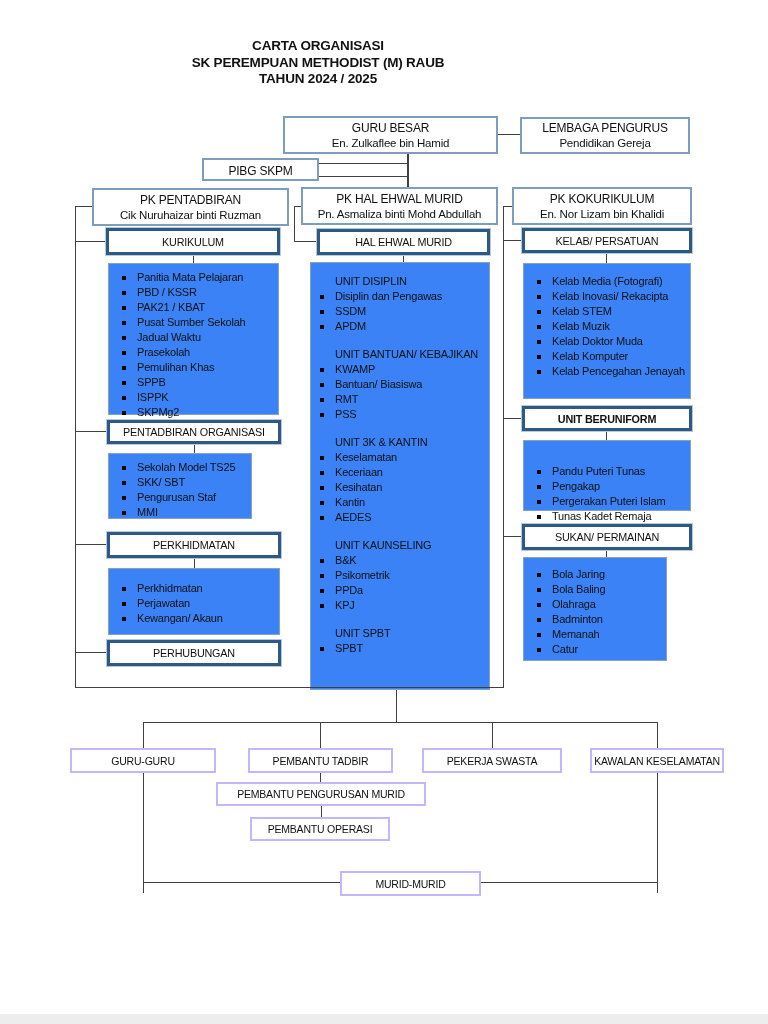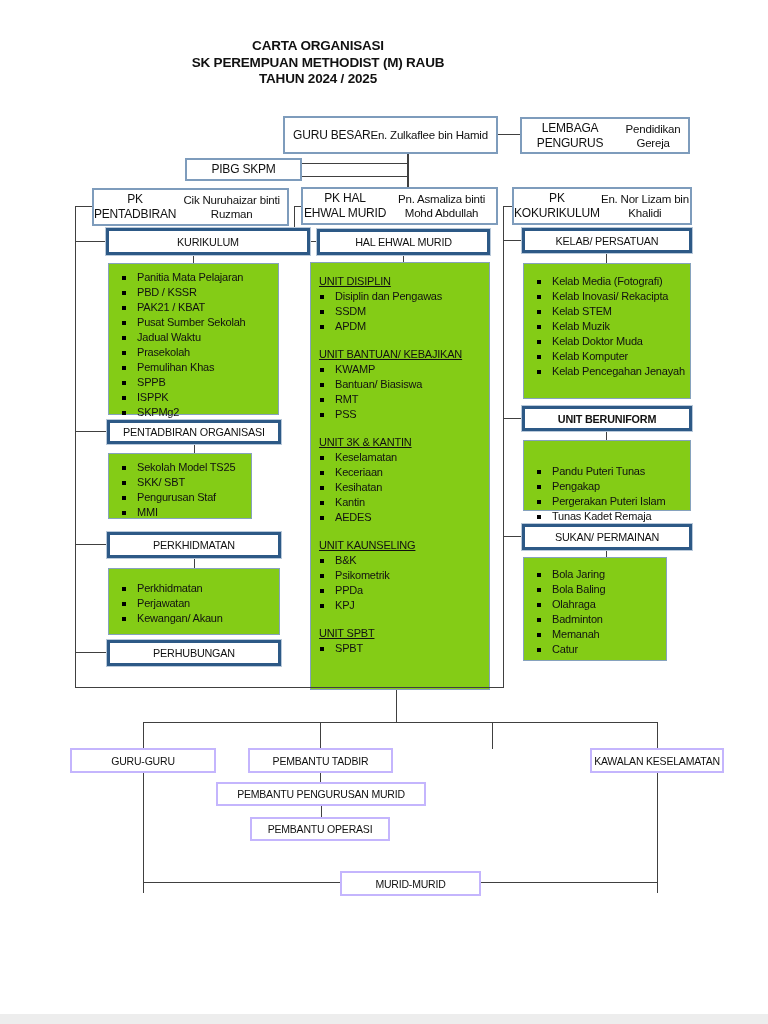--- a/index.html
+++ b/index.html
@@ -3,35 +3,35 @@
 <meta charset="utf-8">
 <style>
   html,body{margin:0;padding:0;background:#fff;}
   .page{position:relative;width:768px;height:1024px;background:#fff;overflow:hidden;
         font-family:"Liberation Sans",sans-serif;color:#111;}
   .title{position:absolute;top:38px;left:0;width:636px;text-align:center;
          font-size:13.5px;font-weight:bold;line-height:16.5px;letter-spacing:-0.2px;}
   .ln{position:absolute;background:#404040;z-index:1;}
   .ln.over{z-index:4;}
   .box{position:absolute;background:#fff;border:2px solid #7e9cbc;z-index:2;
-       display:flex;flex-direction:row;align-items:center;justify-content:center;
+       display:flex;flex-direction:column;align-items:center;justify-content:center;
        text-align:center;letter-spacing:-0.2px;box-sizing:border-box;}
   .box .t{font-size:12px;line-height:15px;}
   .box .n{font-size:11.5px;line-height:14px;}
   .hdr{position:absolute;background:#fff;border:3px solid #2d5986;box-shadow:0 0 0 1px #b9c9da;
        z-index:2;display:flex;align-items:center;justify-content:center;text-align:center;
        font-size:10.8px;letter-spacing:-0.2px;box-sizing:border-box;}
-  .list{position:absolute;background:#84cc16;border:1.5px solid #86a2bd;z-index:2;
+  .list{position:absolute;background:#3b82f6;border:1.5px solid #86a2bd;z-index:2;
         box-sizing:border-box;font-size:11px;line-height:15px;letter-spacing:-0.2px;}
   .li{display:flex;align-items:flex-start;}
   .li .bt{flex:0 0 4px;width:4px;height:4px;background:#000;margin:6px 11px 0 13px;}
   .li .tx{flex:1;}
   .sec{margin-top:13px;}
   .sec:first-child{margin-top:0;}
-  .sec-title{text-decoration:underline;margin-left:8px;font-size:11px;line-height:15px;}
+  .sec-title{margin-left:24px;font-size:11px;line-height:15px;}
   .sec .li .bt{margin-left:9px;margin-right:11px;}
   .dark{position:absolute;background:#fff;border:2px solid #c4b5fd;z-index:5;
         display:flex;align-items:center;justify-content:center;text-align:center;
         font-size:10.5px;letter-spacing:-0.2px;box-sizing:border-box;}
   .pad-t{padding-top:6px;}
   .bottom-edge{position:absolute;left:0;bottom:0;width:768px;height:10px;background:#ededed;z-index:0;}
 </style>
 </head>
 <body>
 
@@ -84,38 +84,38 @@
     </div>
 
   <div class="box" style="left:283px;top:116px;width:215px;height:38px;">
     <div class="t">GURU BESAR</div>
     <div class="n">En. Zulkaflee bin Hamid</div>
   </div>
   <div class="box" style="left:520px;top:117px;width:170px;height:37px;">
     <div class="t">LEMBAGA PENGURUS</div>
     <div class="n">Pendidikan Gereja</div>
   </div>
-  <div class="box" style="left:185px;top:158px;width:117px;height:23px;">
+  <div class="box" style="left:202px;top:158px;width:117px;height:23px;justify-content:flex-end;">
     <div class="t">PIBG SKPM</div>
   </div>
 
   <div class="box" style="left:92px;top:188px;width:197px;height:38px;">
     <div class="t">PK PENTADBIRAN</div>
     <div class="n">Cik Nuruhaizar binti Ruzman</div>
   </div>
   <div class="box" style="left:301px;top:187px;width:197px;height:38px;">
     <div class="t">PK HAL EHWAL MURID</div>
     <div class="n">Pn. Asmaliza binti Mohd Abdullah</div>
   </div>
   <div class="box" style="left:512px;top:187px;width:180px;height:38px;">
     <div class="t">PK KOKURIKULUM</div>
     <div class="n">En. Nor Lizam bin Khalidi</div>
   </div>
 
-  <div class="hdr" style="left:106px;top:228px;width:204px;height:27px;">KURIKULUM</div>
+  <div class="hdr" style="left:106px;top:228px;width:174px;height:27px;">KURIKULUM</div>
   <div class="list pad-t" style="left:108px;top:263px;width:171px;height:152px;">
       <div class="li">
         <span class="bt"></span>
         <span class="tx">Panitia Mata Pelajaran</span>
       </div>
       <div class="li">
         <span class="bt"></span>
         <span class="tx">PBD / KSSR</span>
       </div>
       <div class="li">
@@ -362,19 +362,20 @@
         <span class="tx">Memanah</span>
       </div>
       <div class="li">
         <span class="bt"></span>
         <span class="tx">Catur</span>
       </div>
     </div>
 
   <div class="dark" style="left:70px;top:748px;width:146px;height:25px;">GURU-GURU</div>
   <div class="dark" style="left:248px;top:748px;width:145px;height:25px;">PEMBANTU TADBIR</div>
+  <div class="dark" style="left:422px;top:748px;width:140px;height:25px;">PEKERJA SWASTA</div>
   <div class="dark" style="left:590px;top:748px;width:134px;height:25px;">KAWALAN KESELAMATAN</div>
   <div class="dark" style="left:216px;top:782px;width:210px;height:24px;">PEMBANTU PENGURUSAN MURID</div>
   <div class="dark" style="left:250px;top:817px;width:140px;height:24px;">PEMBANTU OPERASI</div>
   <div class="dark" style="left:340px;top:871px;width:141px;height:25px;">MURID-MURID</div>
 
   <div class="bottom-edge"></div>
 </div>
 
 </body></html>

